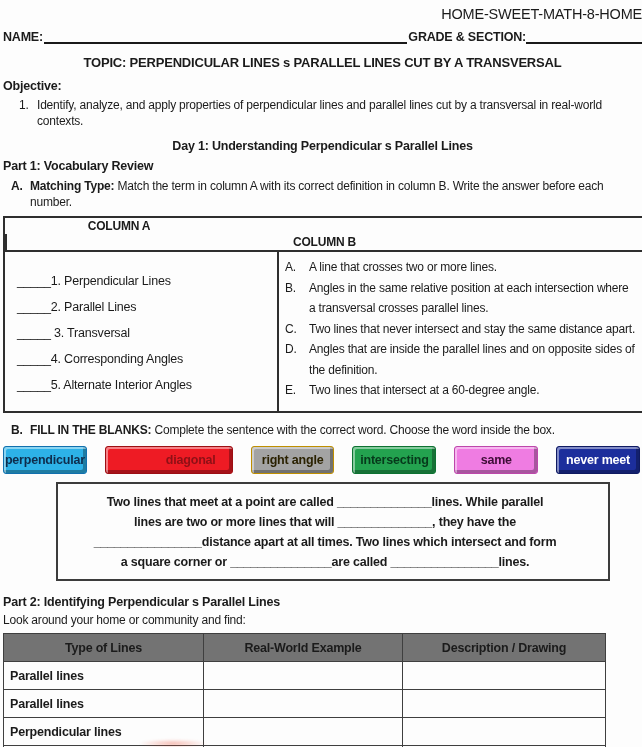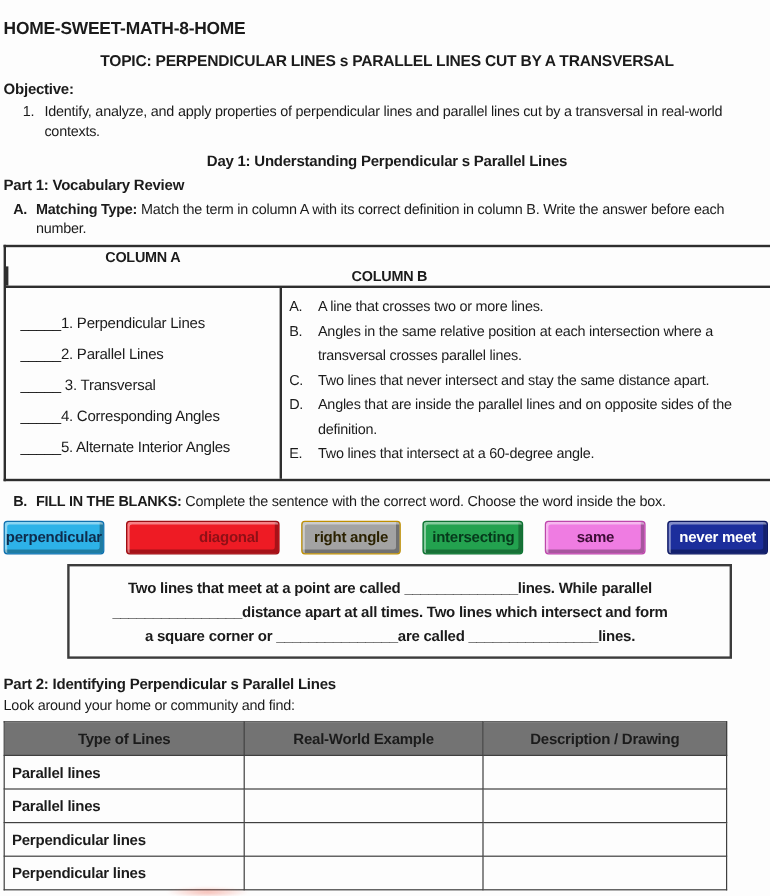--- a/index.html
+++ b/index.html
@@ -5,21 +5,21 @@
   html,body{margin:0;padding:0;}
   body{
     width:642px;height:747px;overflow:hidden;position:relative;
     background:#fdfdfd;color:#1b1b1b;
     font-family:"Liberation Sans", sans-serif;
     font-size:12px; letter-spacing:-0.2px;
   }
   .page{padding:3px 0 0 3px;}
   b,.b{font-weight:bold;}
 
-  .doc-title{font-size:14.5px;font-weight:bold;text-align:left;margin-top:13px;}
+  .doc-title{font-size:14.5px;font-weight:normal;text-align:right;margin-top:3px;}
 
   .name-row{display:flex;align-items:flex-end;margin-top:7px;font-size:12.5px;font-weight:bold;}
   .blankline{border-bottom:2px solid #191919;height:13px;}
   .name-line{flex:1;margin:0 1px;}
   .grade-line{width:116px;}
 
   .topic{font-size:13px;font-weight:bold;text-align:center;margin-top:11px;}
   .objective-label{font-size:12.5px;font-weight:bold;margin-top:9px;}
   .obj-item{display:flex;margin-top:4px;margin-left:16px;line-height:16px;}
   .obj-num{width:18px;flex:none;}
@@ -31,21 +31,21 @@
   .instr-row{display:flex;margin-top:5px;line-height:16px;}
   .instr-label{width:27px;flex:none;font-weight:bold;padding-left:8px;box-sizing:border-box;}
   .instr-body{flex:1;}
 
   
   .mtable{margin-top:6px;border-top:2px solid #2e2e2e;border-bottom:2px solid #2e2e2e;border-left:2px solid #2e2e2e;}
   .mtable-header{display:flex;border-bottom:2px solid #2e2e2e;flex-direction:column;}
   .mtable-header .cell-a{width:228px;flex:none;text-align:center;font-weight:bold;padding:1px 0;}
   .mtable-header .cell-b{flex:1;text-align:center;font-weight:bold;border-left:2px solid #2e2e2e;padding:1px 0;}
   .mtable-body{display:flex;}
-  .col-a{width:228px;flex:none;padding:21px 4px 8px 12px;box-sizing:border-box;}
+  .col-a{width:272px;flex:none;padding:21px 4px 8px 12px;box-sizing:border-box;}
   .term{font-size:12.5px;line-height:16px;margin-bottom:10px;white-space:nowrap;}
   .col-b{flex:1;border-left:2px solid #2e2e2e;padding:5px 6px 5px 6px;}
   .definition{display:flex;line-height:20.5px;}
   .def-letter{width:24px;flex:none;}
   .def-text{flex:1;}
 
   
   .word-bank{display:flex;gap:18px;margin-top:8px;margin-right:2px;}
   .word-chip{
     flex:1;height:26px;border-radius:3px;
@@ -75,20 +75,26 @@
     filter:blur(1px);
   }
 </style>
 </head>
 <body>
 
 <div class="page">
 
   <div class="doc-title">HOME-SWEET-MATH-8-HOME</div>
 
+  <div class="name-row">
+    <span>NAME:</span>
+    <span class="blankline name-line"></span>
+    <span>GRADE &amp; SECTION:</span>
+    <span class="blankline grade-line"></span>
+  </div>
 
   <div class="topic">TOPIC: PERPENDICULAR LINES s PARALLEL LINES CUT BY A TRANSVERSAL</div>
 
   <div class="objective-label">Objective:</div>
   <div class="obj-item">
     <span class="obj-num">1.</span>
     <div class="obj-text">Identify, analyze, and apply properties of perpendicular lines and parallel lines cut by a transversal in real-world contexts.</div>
   </div>
 
   <div class="day-heading">Day 1: Understanding Perpendicular s Parallel Lines</div>
@@ -150,20 +156,21 @@
       <div class="word-chip" style="background: rgb(45, 178, 232); border: 1px solid rgb(17, 112, 174); color: rgb(14, 44, 76);">perpendicular</div>
       <div class="word-chip" style="background: rgb(238, 27, 36); border: 1px solid rgb(156, 14, 19); color: rgb(142, 16, 22); padding-left: 44px;">diagonal</div>
       <div class="word-chip" style="background: #a3a3a3; border: 1px solid rgb(191, 143, 0); color: rgb(42, 33, 0);">right angle</div>
       <div class="word-chip" style="background: rgb(35, 162, 79); border: 1px solid rgb(14, 114, 50); color: rgb(6, 57, 27);">intersecting</div>
       <div class="word-chip" style="background: rgb(239, 124, 226); border: 1px solid rgb(189, 71, 171); color: rgb(61, 13, 54);">same</div>
       <div class="word-chip" style="background: rgb(28, 46, 156); border: 1px solid rgb(15, 26, 97); color: rgb(255, 255, 255);">never meet</div>
     </div>
 
   <div class="sentence-box" id="sentence-box">
       <div class="sentence-line">Two lines that meet at a point are called ______________lines. While parallel</div>
+      <div class="sentence-line">lines are two or more lines that will ______________, they have the</div>
       <div class="sentence-line">________________distance apart at all times. Two lines which intersect and form</div>
       <div class="sentence-line">a square corner or _______________are called ________________lines.</div>
     </div>
 
   <div class="part-heading" style="margin-top:14px;">Part 2: Identifying Perpendicular s Parallel Lines</div>
   <div class="look-around">Look around your home or community and find:</div>
 
   <table class="p2table">
     <thead>
       <tr>

